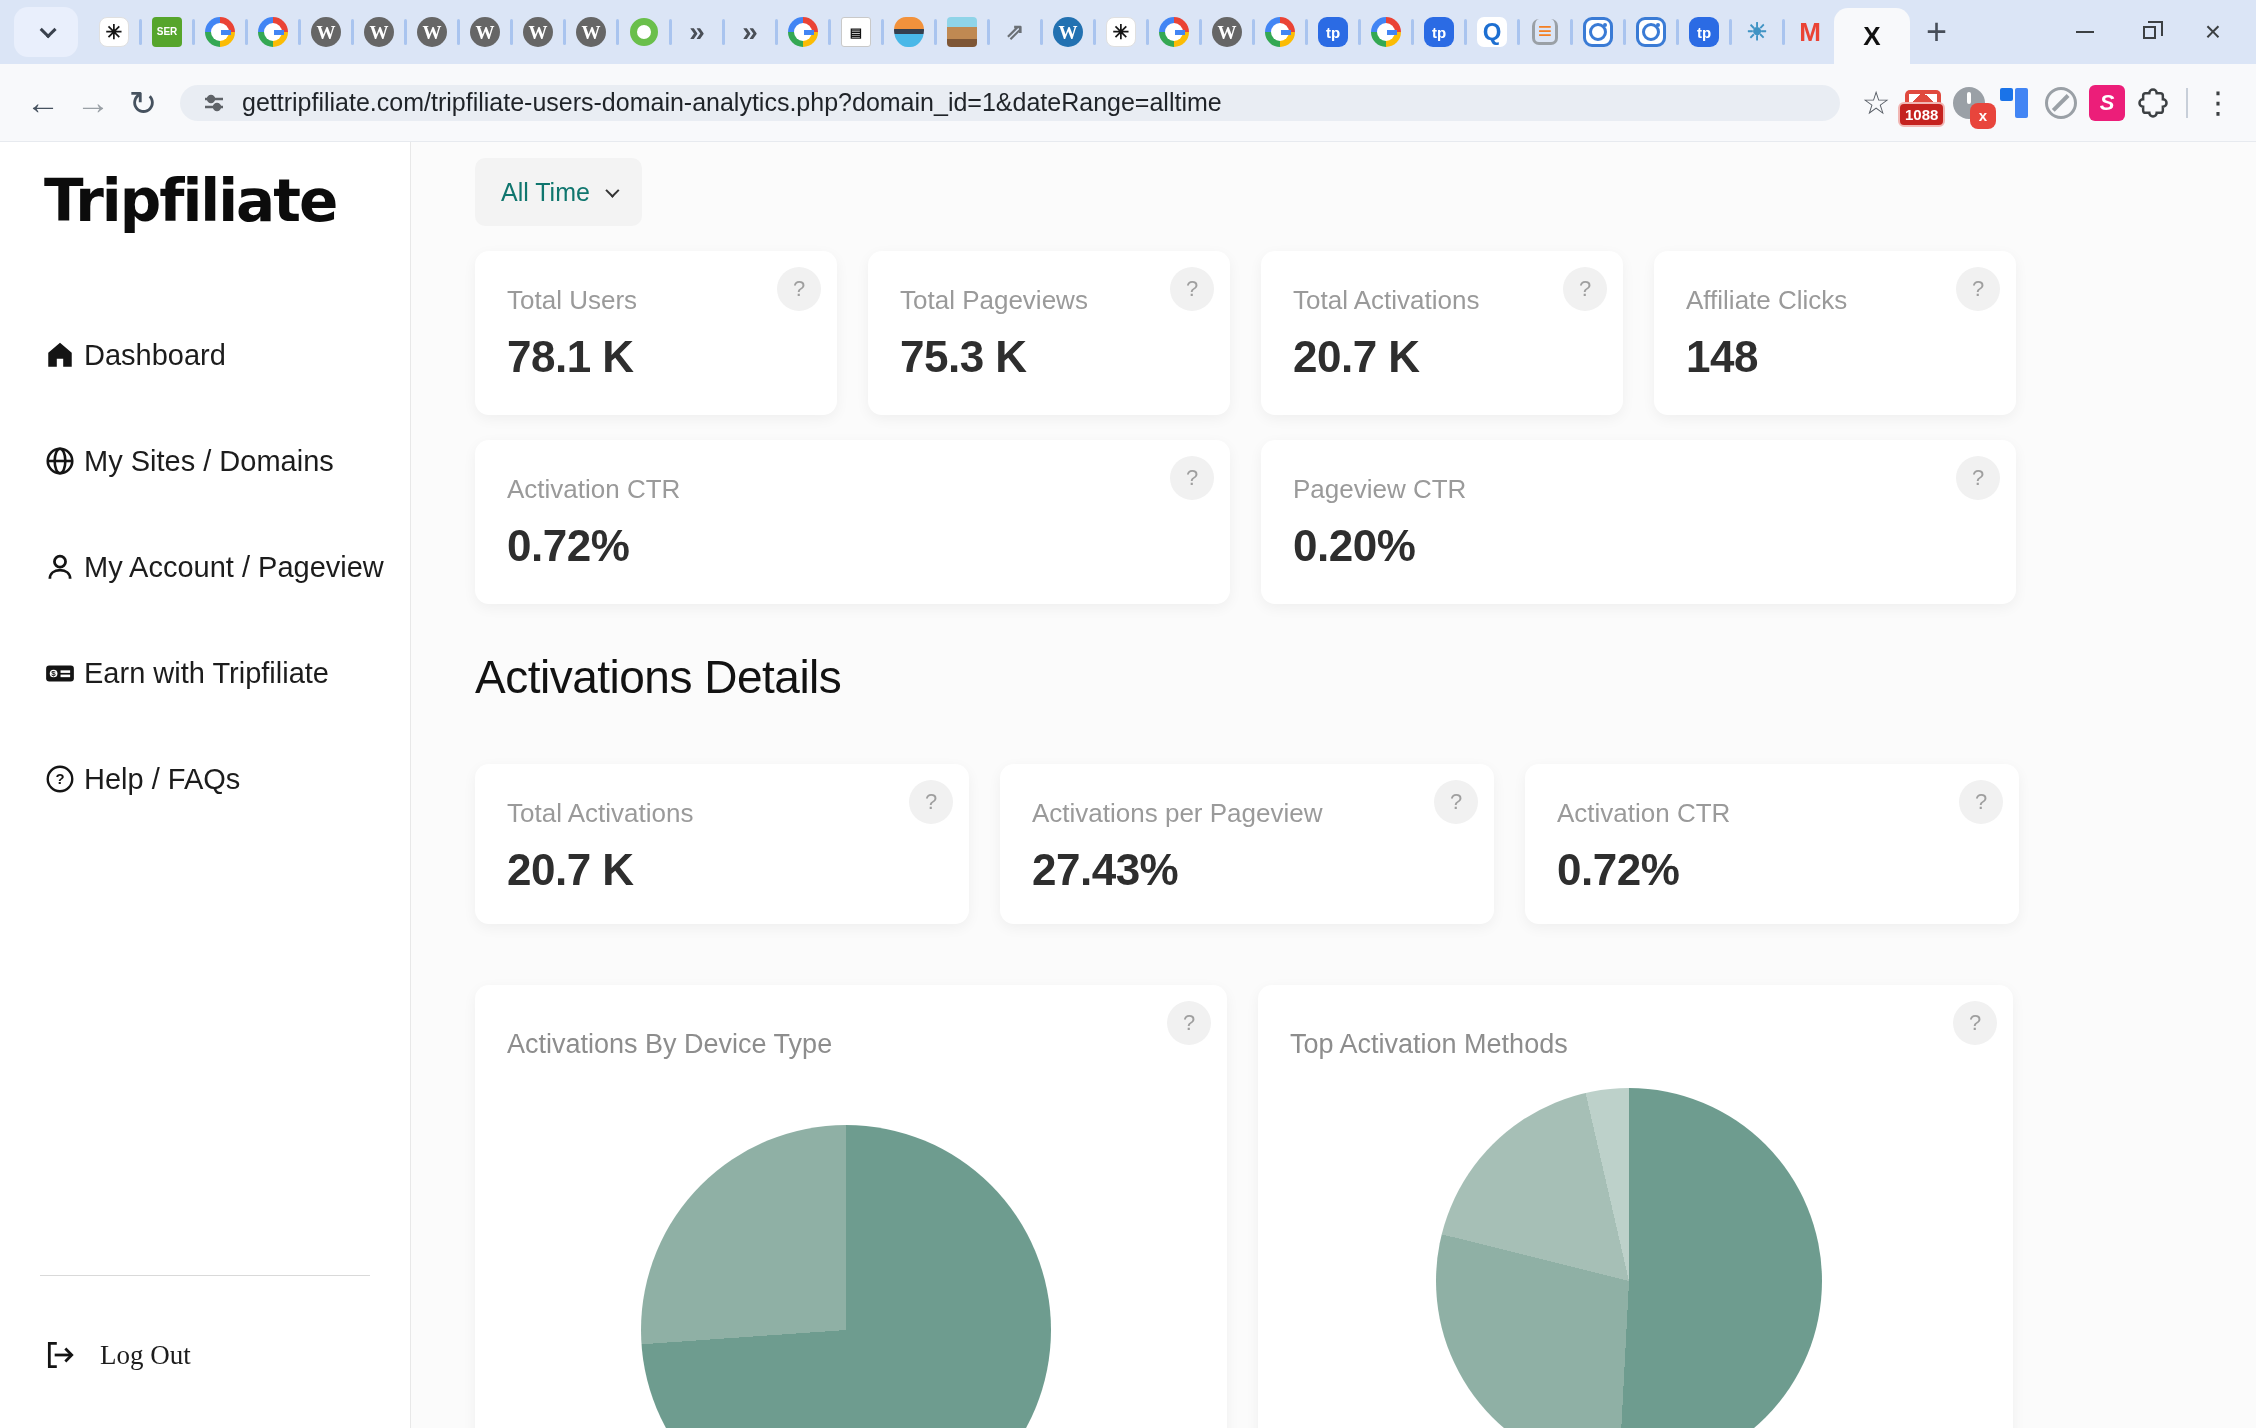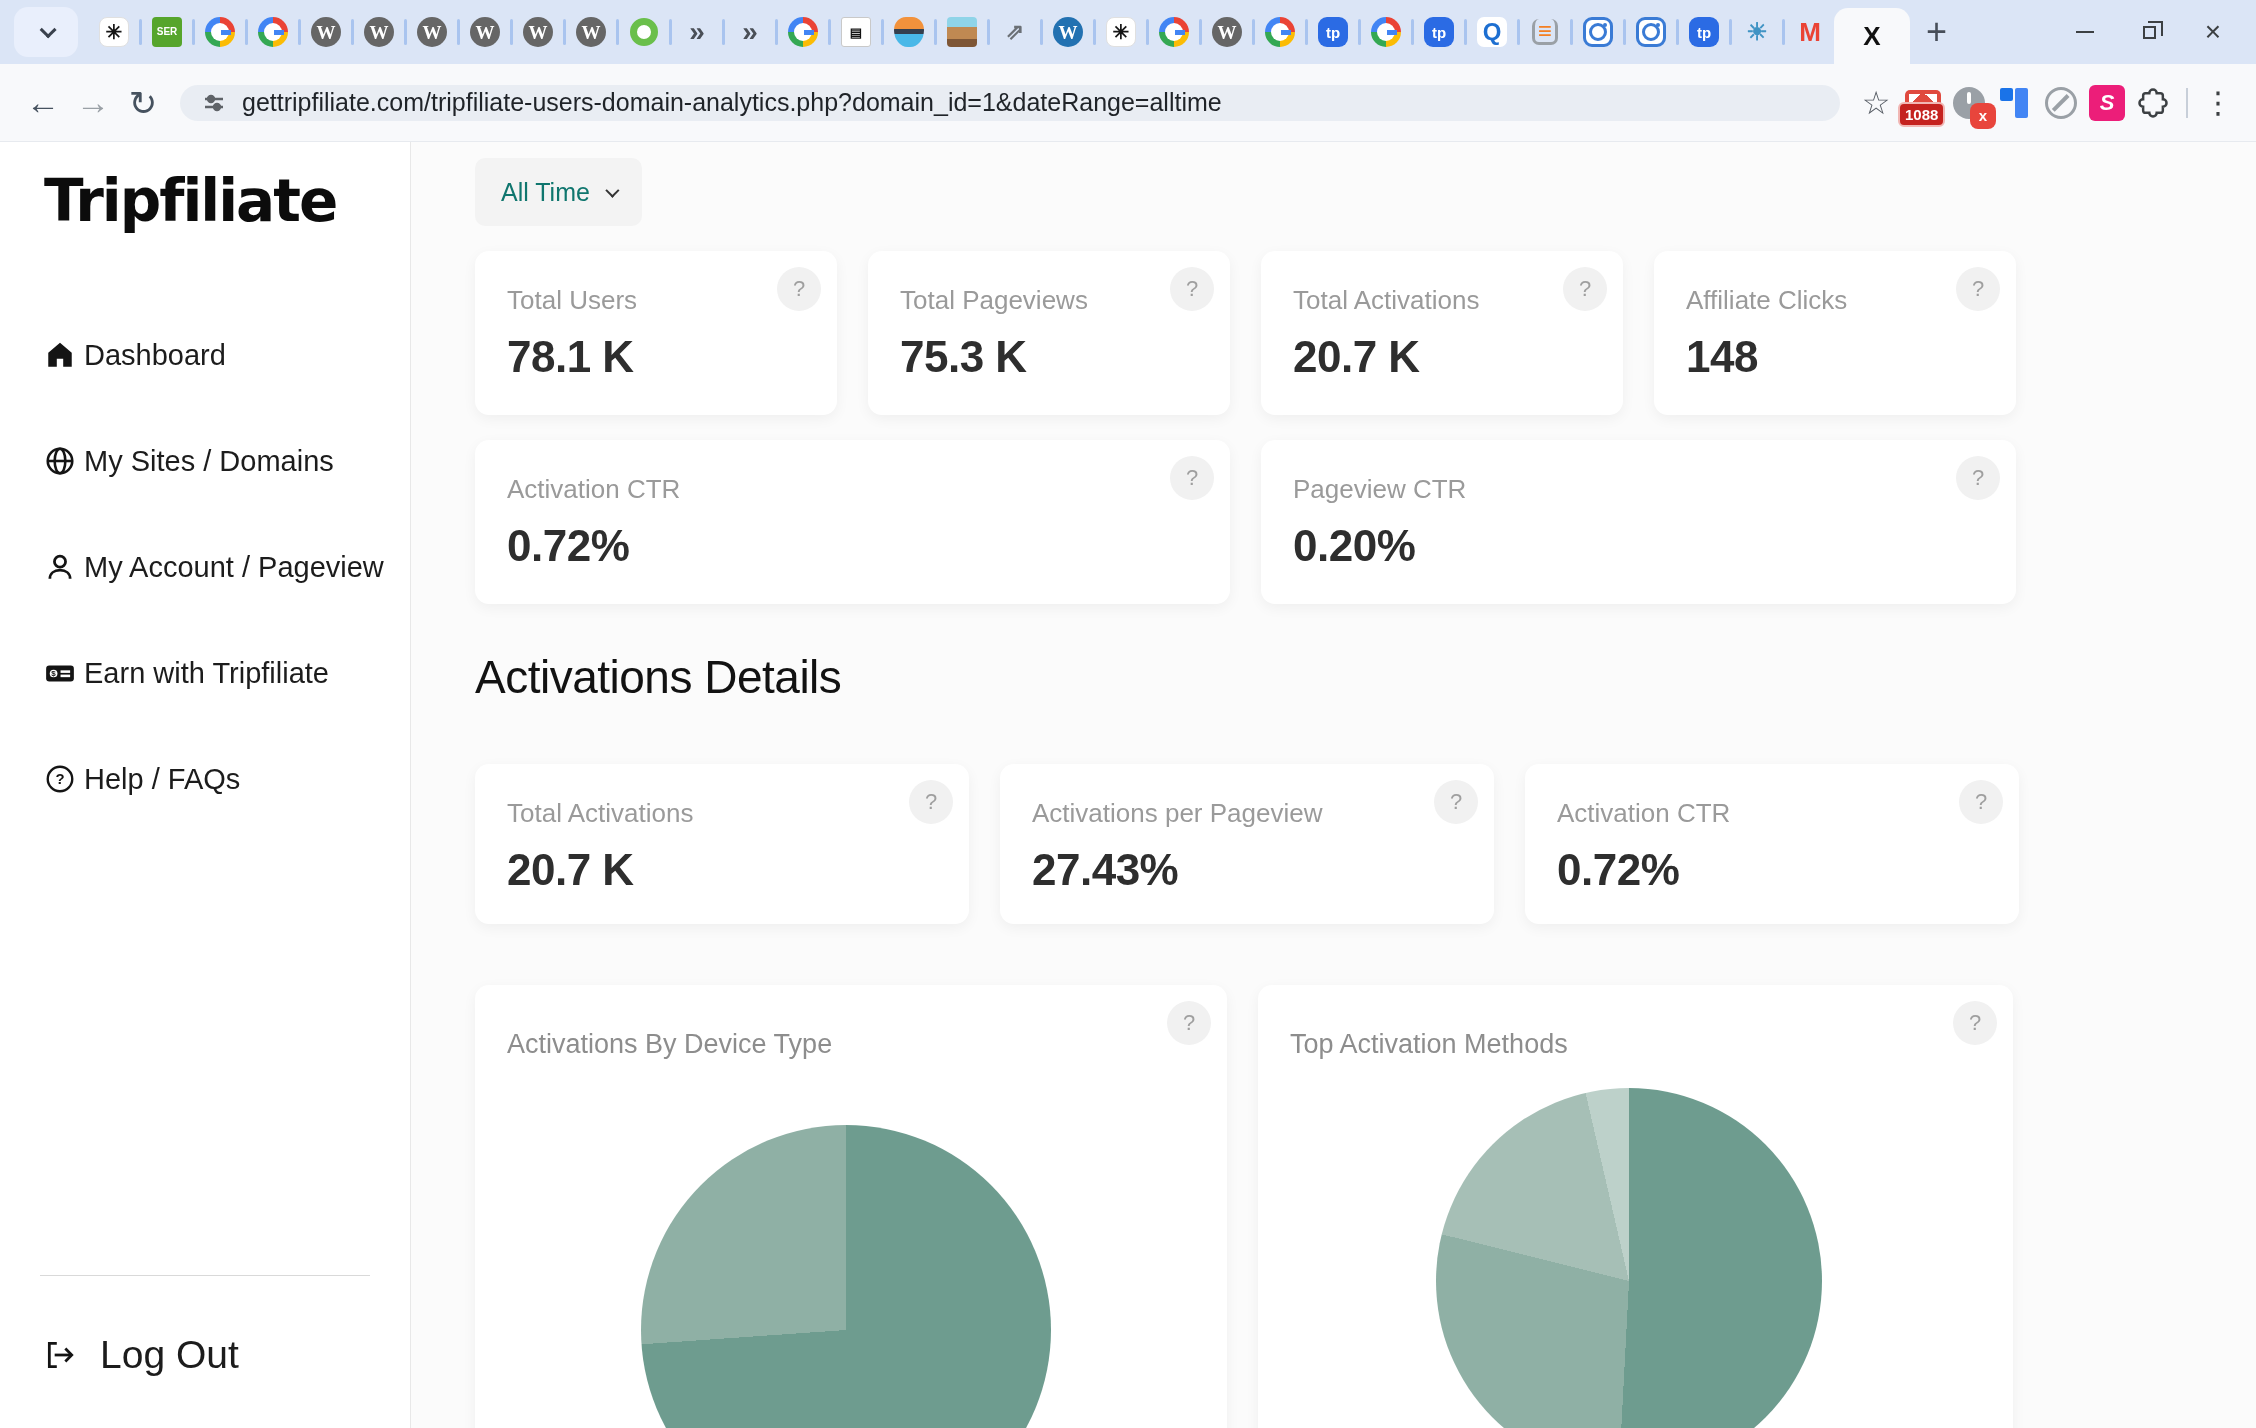--- a/index.html
+++ b/index.html
@@ -76,21 +76,21 @@
   
   .page { flex:1; display:flex; border-top:1px solid #e7eaef; overflow:hidden; background:#fbfbfb; }
   .sidebar { width:411px; background:#fff; border-right:1px solid #e8e8e8; position:relative; flex:none; }
   .logo { font-size:58px; font-weight:900; letter-spacing:-2px; color:#0c0c0c; margin:25px 0 0 44px; font-family:"DejaVu Sans", sans-serif; }
   .nav-list { margin-top:88px; }
   .nav-item { display:flex; align-items:center; gap:8px; padding:0 0 0 44px; height:64px; margin-bottom:42px; cursor:default; }
   .nav-item .label { font-size:29px; color:#1c1c1c; }
   .nav-icon { width:32px; height:32px; flex:none; display:flex; align-items:center; justify-content:center; }
   .sidebar-divider { position:absolute; left:40px; right:40px; top:1133px; height:1px; background:#d9d9d9; }
   .logout-item { position:absolute; left:44px; top:1181px; display:flex; align-items:center; gap:24px; height:64px; }
-  .logout-item .label { font-size:39px; color:#1c1c1c; }
+  .logout-item .label { font-size:27px; color:#1c1c1c;font-family:Liberation Serif, serif; }
 
   .main { flex:1; position:relative; background:#fbfbfb; }
 
   .date-filter { position:absolute; left:64px; top:16px; height:68px; min-width:162px; background:#f3f3f3; border-radius:10px; display:flex; align-items:center; gap:16px; padding:0 26px; }
   .date-filter .label { font-size:25px; color:#0f766e; }
   .chev-sm { width:10px; height:10px; border-right:2.5px solid #333; border-bottom:2.5px solid #333; transform:rotate(45deg) translateY(-2px); }
 
   .cards-row { position:absolute; left:64px; display:flex; gap:31px; }
   .row1 { top:109px; }
   .row2 { top:298px; }

